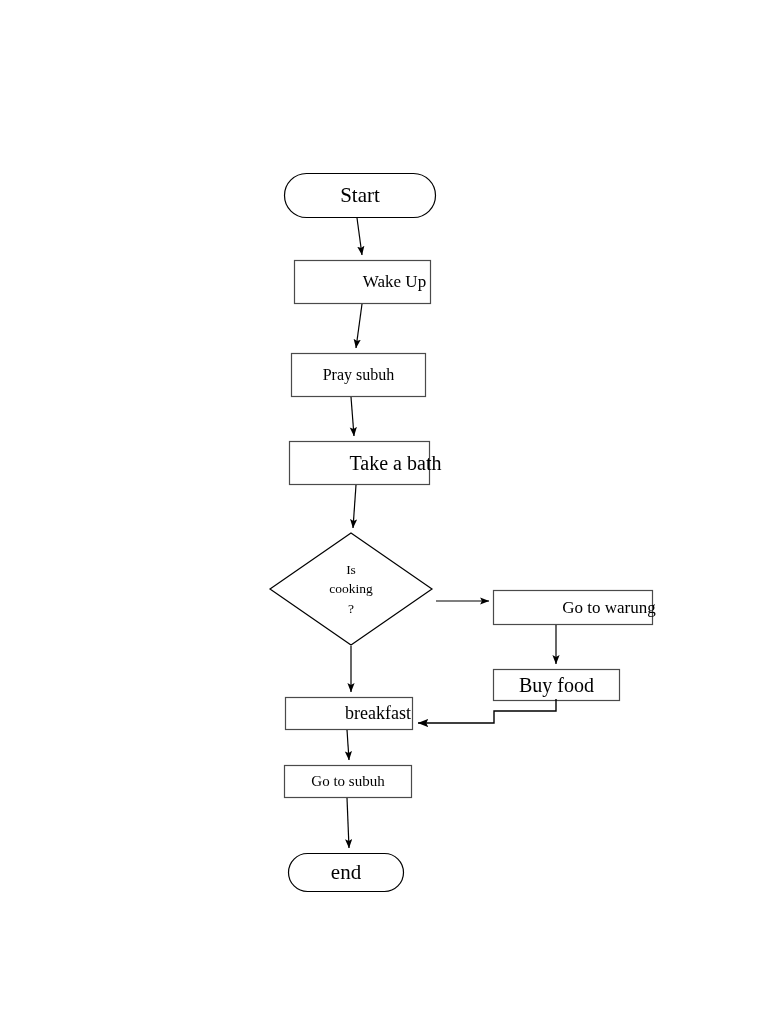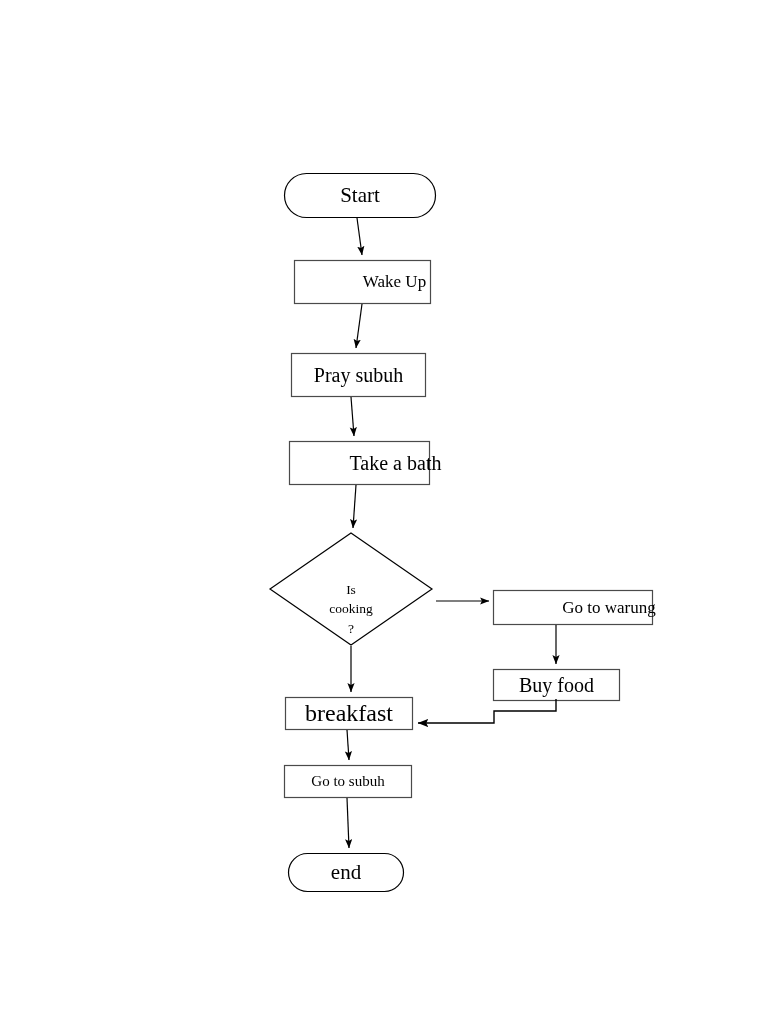--- a/index.html
+++ b/index.html
@@ -37,26 +37,26 @@
     align-items: center;
     justify-content: center;
     text-align: center;
     line-height: 1.12;
     white-space: pre-line;
     pointer-events: none;
     color: #000;
   }
   .lbl-start   { font-size: 21px; }
   .lbl-wakeup  { font-size: 17px; margin-left: 32px; }
-  .lbl-pray    { font-size: 20px; }
+  .lbl-pray    { font-size: 16px; }
   .lbl-bath    { font-size: 20px; margin-left: 36px; }
   .lbl-decision{ font-size: 13.5px; line-height: 1.45; }
   .lbl-warung  { font-size: 17px; padding-left: 36px; }
   .lbl-buyfood { font-size: 20px; }
-  .lbl-breakfast { font-size: 24px; }
+  .lbl-breakfast { font-size: 18px; padding-left: 29px; }
   .lbl-campus  { font-size: 15px; }
   .lbl-end     { font-size: 21px; }
 </style>
 </head>
 <body>
 
 <div id="flow-root">
 
   <svg class="flow-canvas" viewBox="0 0 768 1024" xmlns="http://www.w3.org/2000/svg">
     <defs>
@@ -107,21 +107,21 @@
   </svg>
 
   <div class="node-label lbl-start" style="left:284px; top:173px; width:152px; height:45px;">Start</div>
 
   <div class="node-label lbl-wakeup" style="left:294px; top:260px; width:137px; height:44px;">Wake Up</div>
 
   <div class="node-label lbl-pray" style="left:291px; top:353px; width:135px; height:44px;">Pray subuh</div>
 
   <div class="node-label lbl-bath" style="left:289px; top:441px; width:141px; height:44px;">Take a bath</div>
 
-  <div class="node-label lbl-decision" style="left:291px; top:556px; width:120px; height:66px;margin-top:20px;">Is
+  <div class="node-label lbl-decision" style="left:291px; top:556px; width:120px; height:66px;">Is
 cooking
 ?</div>
 
   <div class="node-label lbl-warung" style="left:493px; top:590px; width:160px; height:35px;">Go to warung</div>
 
   <div class="node-label lbl-buyfood" style="left:493px; top:669px; width:127px; height:32px;">Buy food</div>
 
   <div class="node-label lbl-breakfast" style="left:285px; top:697px; width:128px; height:33px;">breakfast</div>
 
   <div class="node-label lbl-campus" style="left:284px; top:765px; width:128px; height:33px;">Go to subuh</div>

